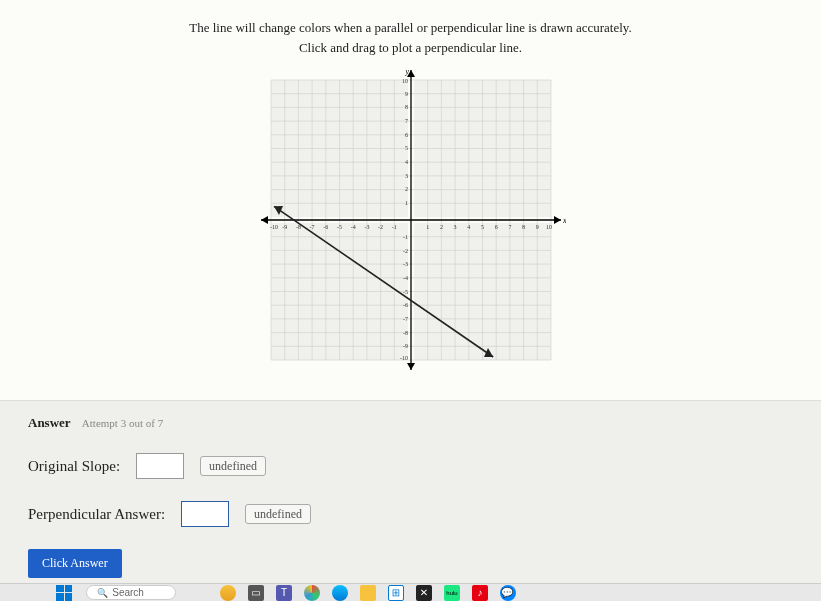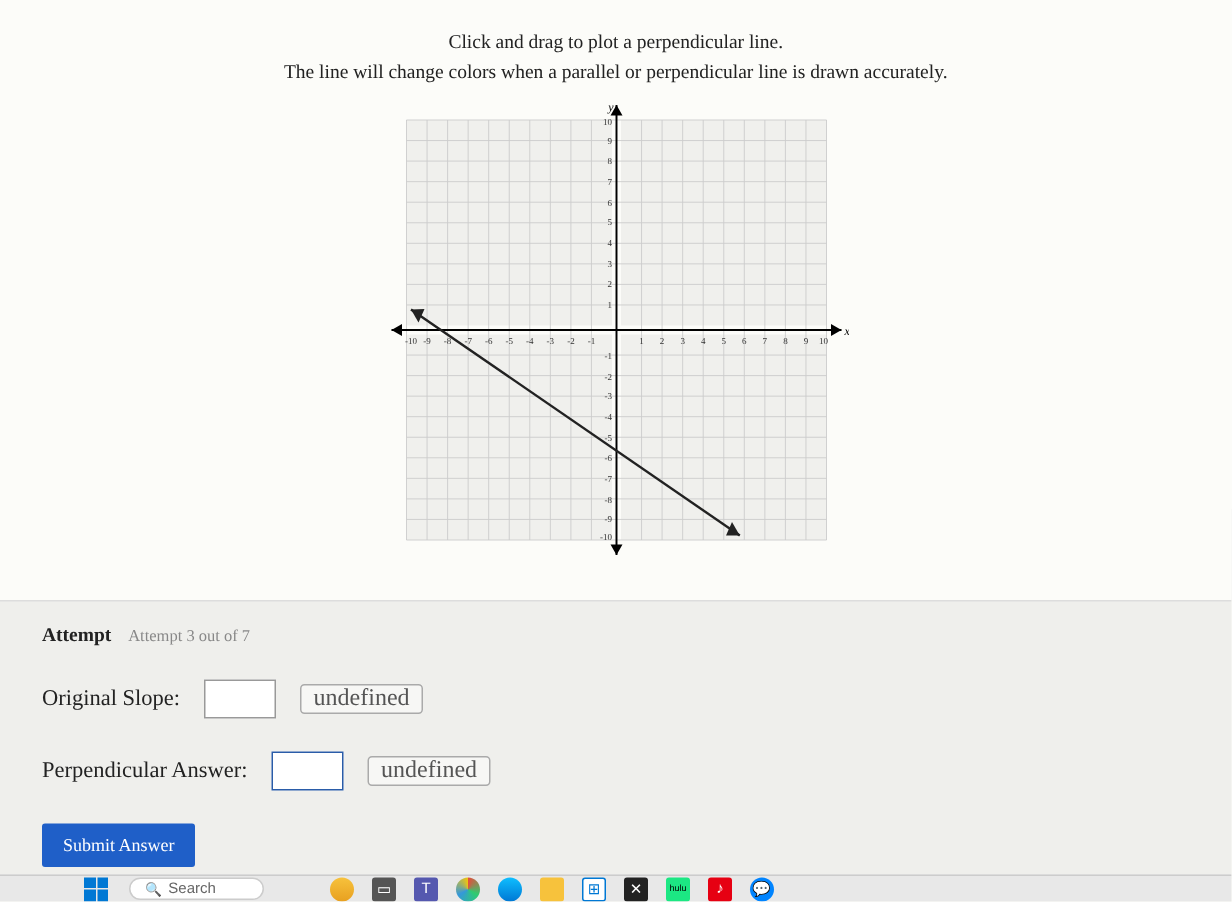--- a/index.html
+++ b/index.html
@@ -63,21 +63,21 @@
       font-size: 13px;
       text-align: center;
       padding: 2px;
     }
     .slope-input.active {
       border: 1.5px solid #2a5ca8;
     }
     .undefined-btn {
       height: 20px;
       padding: 0 8px;
-      font-size: 16px;
+      font-size: 12px;
       font-family: Georgia, serif;
       color: #555;
       background: #f7f7f5;
       border: 1px solid #aaa;
       border-radius: 3px;
       cursor: pointer;
     }
     .submit-btn {
       background: #1f5fc8;
       color: #fff;
@@ -140,22 +140,22 @@
       justify-content: center;
       font-size: 10px;
       font-family: Arial, sans-serif;
     }
   </style>
 </head>
 <body>
 
 <div class="content-area">
   <div class="instructions">
+    <div>The line will change colors when a parallel or perpendicular line is drawn accurately.</div>
     <div>Click and drag to plot a perpendicular line.</div>
-    <div>The line will change colors when a parallel or perpendicular line is drawn accurately.</div>
   </div>
 
   <div class="graph-container">
     <div class="graph">
       <svg width="310" height="310" viewBox="0 0 310 310">
 
         <rect x="15" y="15" width="137" height="137" fill="#f0f0ed"></rect>
         <rect x="158" y="15" width="137" height="137" fill="#f0f0ed"></rect>
         <rect x="15" y="158" width="137" height="137" fill="#f0f0ed"></rect>
         <rect x="158" y="158" width="137" height="137" fill="#f0f0ed"></rect>
@@ -269,37 +269,37 @@
           <polygon points="18,141.3 27,141 23,150"></polygon>
           <polygon points="237.2,292 228,292 232,283"></polygon>
         </g>
       </svg>
     </div>
   </div>
 </div>
 
 <div class="answer-section">
   <div class="answer-header">
-    <strong>Attempt</strong>
+    <strong>Answer</strong>
     <span class="attempt">Attempt 3 out of 7</span>
   </div>
 
   <div class="slope-row">
     <span class="slope-label">Original Slope:</span>
     <input type="text" class="slope-input" value="" style="">
     <button class="undefined-btn">undefined</button>
   </div>
 
   <div class="slope-row">
     <span class="slope-label">Perpendicular Answer:</span>
     <input type="text" class="slope-input active" value="" style="">
     <button class="undefined-btn">undefined</button>
   </div>
 
-  <button class="submit-btn">Submit Answer</button>
+  <button class="submit-btn">Click Answer</button>
 </div>
 
 <div class="taskbar">
   <div class="win-icon">
     <div></div>
       <div></div>
       <div></div>
       <div></div>
   </div>
   <div class="search-box">

